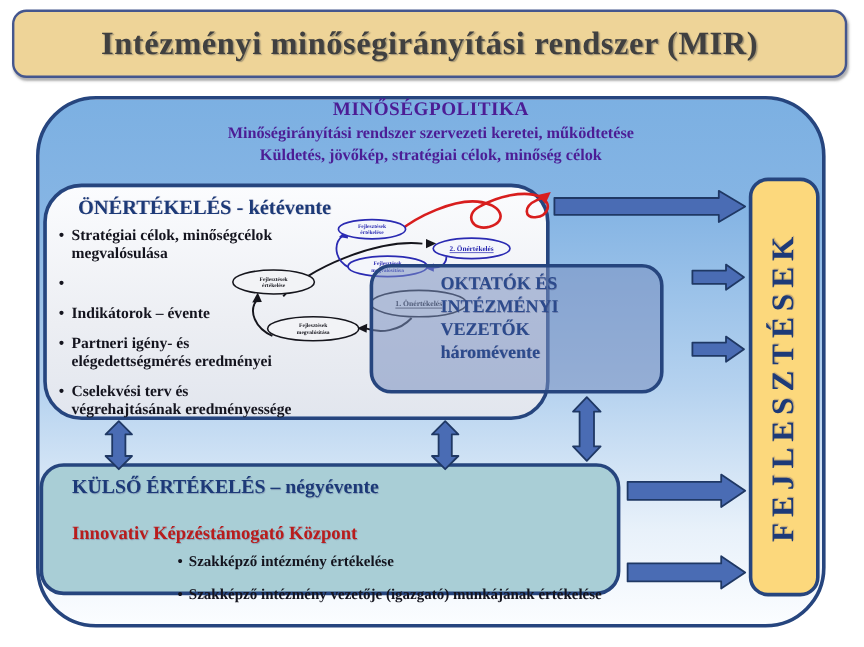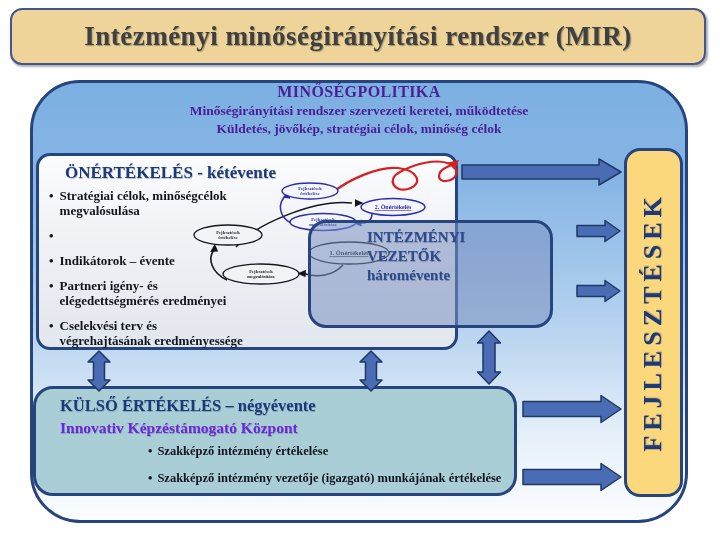--- a/index.html
+++ b/index.html
@@ -18,42 +18,42 @@
   .container{position:absolute;left:30px;top:80px;width:658px;height:443px;box-sizing:border-box;
              border:3px solid #26457e;border-radius:50px;z-index:1;
              background:linear-gradient(180deg,#7cb0e2 0%,#86b5e4 22%,#b5d2ef 55%,#e8f1fa 82%,#fbfdff 100%);}
 
   .policy{position:absolute;left:30px;top:83px;width:658px;text-align:center;color:#4c1d95;z-index:2;}
   .policy .p1{font-size:16px;font-weight:bold;letter-spacing:.4px;}
   .policy .p2{font-size:13.5px;font-weight:bold;margin-top:2px;}
 
   
   .self-box{position:absolute;left:36px;top:153px;width:422px;height:197px;box-sizing:border-box;
-            border:3px solid #26457e;border-radius:14px;z-index:2;
+            border:3px solid #26457e;border-radius:32px;z-index:2;
             background:linear-gradient(180deg,#fbfcfe 0%,#eceef3 60%,#e2e6ee 100%);}
   .self-title{margin:7px 0 6px 26px;font-size:17px;font-weight:bold;color:#1d3a78;
               text-shadow:.6px .6px .6px rgba(60,60,110,.3);}
   .self-list{margin:0;padding:0 0 0 10px;list-style:none;width:200px;}
   .self-list li{display:flex;gap:6px;font-size:13px;font-weight:bold;color:#14141e;
                 line-height:1.15;margin-bottom:10px;}
   .self-list .mk{flex:0 0 auto;}
 
   
   .teachers-box{position:absolute;left:308px;top:220px;width:245px;height:108px;box-sizing:border-box;
                 border:3px solid #26457e;border-radius:18px;background:rgba(122,143,192,0.55);
                 padding:5px 0 0 56px;z-index:4;}
   .teachers-box .ln{font-size:15px;font-weight:bold;color:#2c4a8c;line-height:19px;
                     text-shadow:.5px .5px .5px rgba(40,40,90,.3);}
 
   
   .external-box{position:absolute;left:33px;top:386px;width:484px;height:110px;box-sizing:border-box;
                 border:3px solid #26457e;border-radius:20px;background:#a9ced6;
                 padding:7px 0 0 24px;z-index:4;}
   .external-title{font-size:16.5px;font-weight:bold;color:#1d3a78;text-shadow:.6px .6px .6px rgba(60,60,110,.3);}
-  .external-sub{font-size:15.5px;font-weight:bold;color:#6d28d9;margin-top:3px;text-shadow:.6px .6px .6px rgba(60,60,110,.3);}
+  .external-sub{font-size:15.5px;font-weight:bold;color:#b91c1c;margin-top:20px;text-shadow:.6px .6px .6px rgba(60,60,110,.3);}
   .external-list{margin:7px 0 0 88px;padding:0;list-style:none;}
   .external-list li{display:flex;gap:5px;font-size:12.5px;font-weight:bold;color:#14141e;margin-bottom:12px;}
 
   
   .dev-box{position:absolute;left:624px;top:148px;width:59px;height:349px;box-sizing:border-box;
            border:3px solid #26457e;border-radius:16px;background:#fcd87c;z-index:4;}
   .dev-label{position:absolute;left:653px;top:322px;transform:translate(-50%,-50%) rotate(-90deg);
              transform-origin:center;font-size:26px;font-weight:bold;letter-spacing:5px;color:#1d3a78;
              white-space:nowrap;z-index:5;text-shadow:.8px .8px .8px rgba(60,60,110,.35);}
 
@@ -153,20 +153,21 @@
 
     <ellipse class="e-blue" cx="393" cy="207" rx="32" ry="8.5"></ellipse>
     <text class="lbl tb" style="font-size:6px;text-decoration:underline;" x="393" y="209.3">2. Önértékelés</text>
 
     <ellipse class="e-blue" cx="323" cy="222" rx="33" ry="8.5"></ellipse>
     <text class="lbl lbl-sm tb" x="323" y="220.8">Fejlesztések</text>
     <text class="lbl lbl-sm tb" x="323" y="226.4">megvalósítása</text>
   </svg>
 
   <div class="teachers-box">
+    <div class="ln">OKTATÓK ÉS</div>
     <div class="ln">INTÉZMÉNYI</div>
     <div class="ln">VEZETŐK</div>
     <div class="ln">háromévente</div>
   </div>
 
   <div class="external-box">
     <div class="external-title">KÜLSŐ ÉRTÉKELÉS – négyévente</div>
     <div class="external-sub">Innovativ Képzéstámogató Központ</div>
     <ul class="external-list">
       <li>

